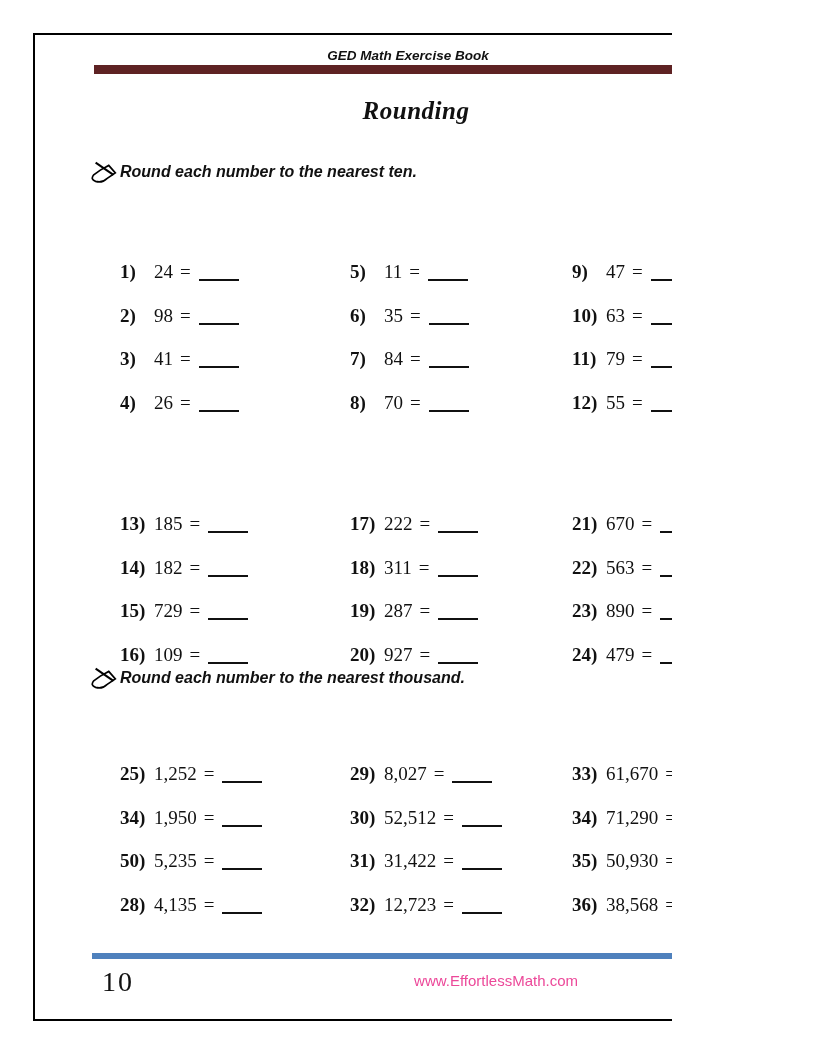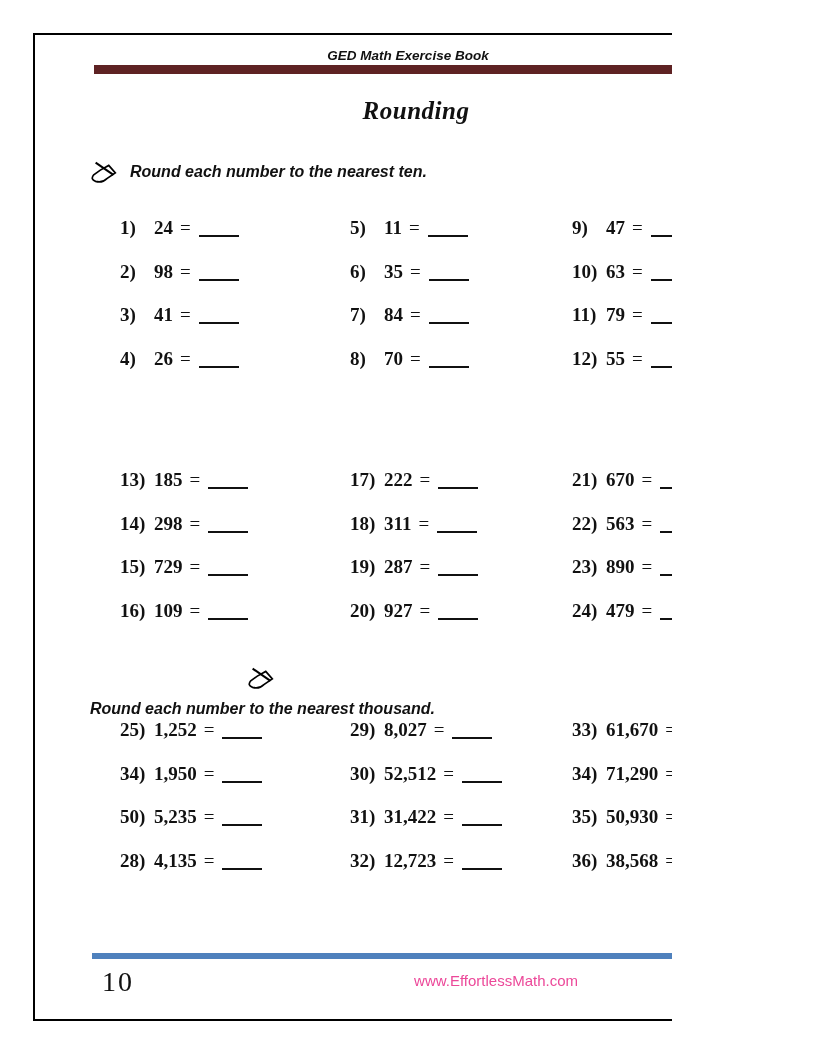--- a/index.html
+++ b/index.html
@@ -7,35 +7,35 @@
         font-family:"Liberation Serif",serif;color:#111;}
   .frame{position:absolute;left:33px;top:33px;width:748px;height:988px;
          border:2px solid #000;box-sizing:border-box;}
   .running-head{position:absolute;left:0;top:48px;width:816px;text-align:center;
          font-family:"Liberation Sans",sans-serif;font-weight:bold;font-style:italic;
          font-size:13.5px;color:#111;}
   .head-bar{position:absolute;left:94px;top:65px;width:628px;height:9px;background:#5e2223;}
   .doc-title{position:absolute;left:0;top:97px;width:816px;text-align:center;
          font-family:"Liberation Serif",serif;font-weight:bold;font-style:italic;
          font-size:25px;color:#111;letter-spacing:.5px;padding-left:8px;}
-  .instr{position:absolute;left:90px;display:flex;align-items:center;gap:10px;
+  .instr{position:absolute;left:90px;display:flex;align-items:center;
          font-family:"Liberation Sans",sans-serif;font-weight:bold;font-style:italic;
          font-size:16px;color:#111;}
   .instr .ic{width:30px;height:24px;flex:0 0 auto;}
   .grid{position:absolute;left:120px;width:684px;display:grid;
         grid-template-columns:230px 222px 224px;grid-auto-rows:26px;row-gap:17.5px;}
   .prob{display:flex;align-items:baseline;font-size:19px;white-space:nowrap;}
   .plabel{font-weight:bold;min-width:28px;margin-right:6px;}
-  .pval{font-weight:bold;}
+  .pval{font-weight:normal;margin-top:44px;}
   .peq{margin:0 8px 0 7px;}
   .pblank{display:inline-block;width:40px;height:12px;border-bottom:2px solid #111;
           position:relative;top:3px;}
   .sec1-i{top:160px;} .sec1-g{top:217px;}
   .sec2-i{top:412px;} .sec2-g{top:469px;}
-  .sec3-i{top:666px;flex-direction:column;} .sec3-g{top:719px;}
+  .sec3-i{top:666px;} .sec3-g{top:719px;}
   .foot-bar{position:absolute;left:92px;top:953px;width:632px;height:6px;background:#4f81bd;}
   .page-num{position:absolute;left:102px;top:966px;font-family:"Liberation Serif",serif;
          font-size:28px;letter-spacing:2px;color:#111;}
   .site{position:absolute;right:94px;top:972px;font-family:"Liberation Sans",sans-serif;
          font-weight:normal;font-size:15px;color:#ec4899;}
 </style>
 </head>
 <body>
 
 <div class="page">
@@ -142,21 +142,21 @@
         <span class="pblank"></span>
       </div>
     <div class="prob">
         <span class="plabel">21)</span>
         <span class="pval">670</span>
         <span class="peq">=</span>
         <span class="pblank"></span>
       </div>
     <div class="prob">
         <span class="plabel">14)</span>
-        <span class="pval">298</span>
+        <span class="pval">182</span>
         <span class="peq">=</span>
         <span class="pblank"></span>
       </div>
     <div class="prob">
         <span class="plabel">18)</span>
         <span class="pval">311</span>
         <span class="peq">=</span>
         <span class="pblank"></span>
       </div>
     <div class="prob">

